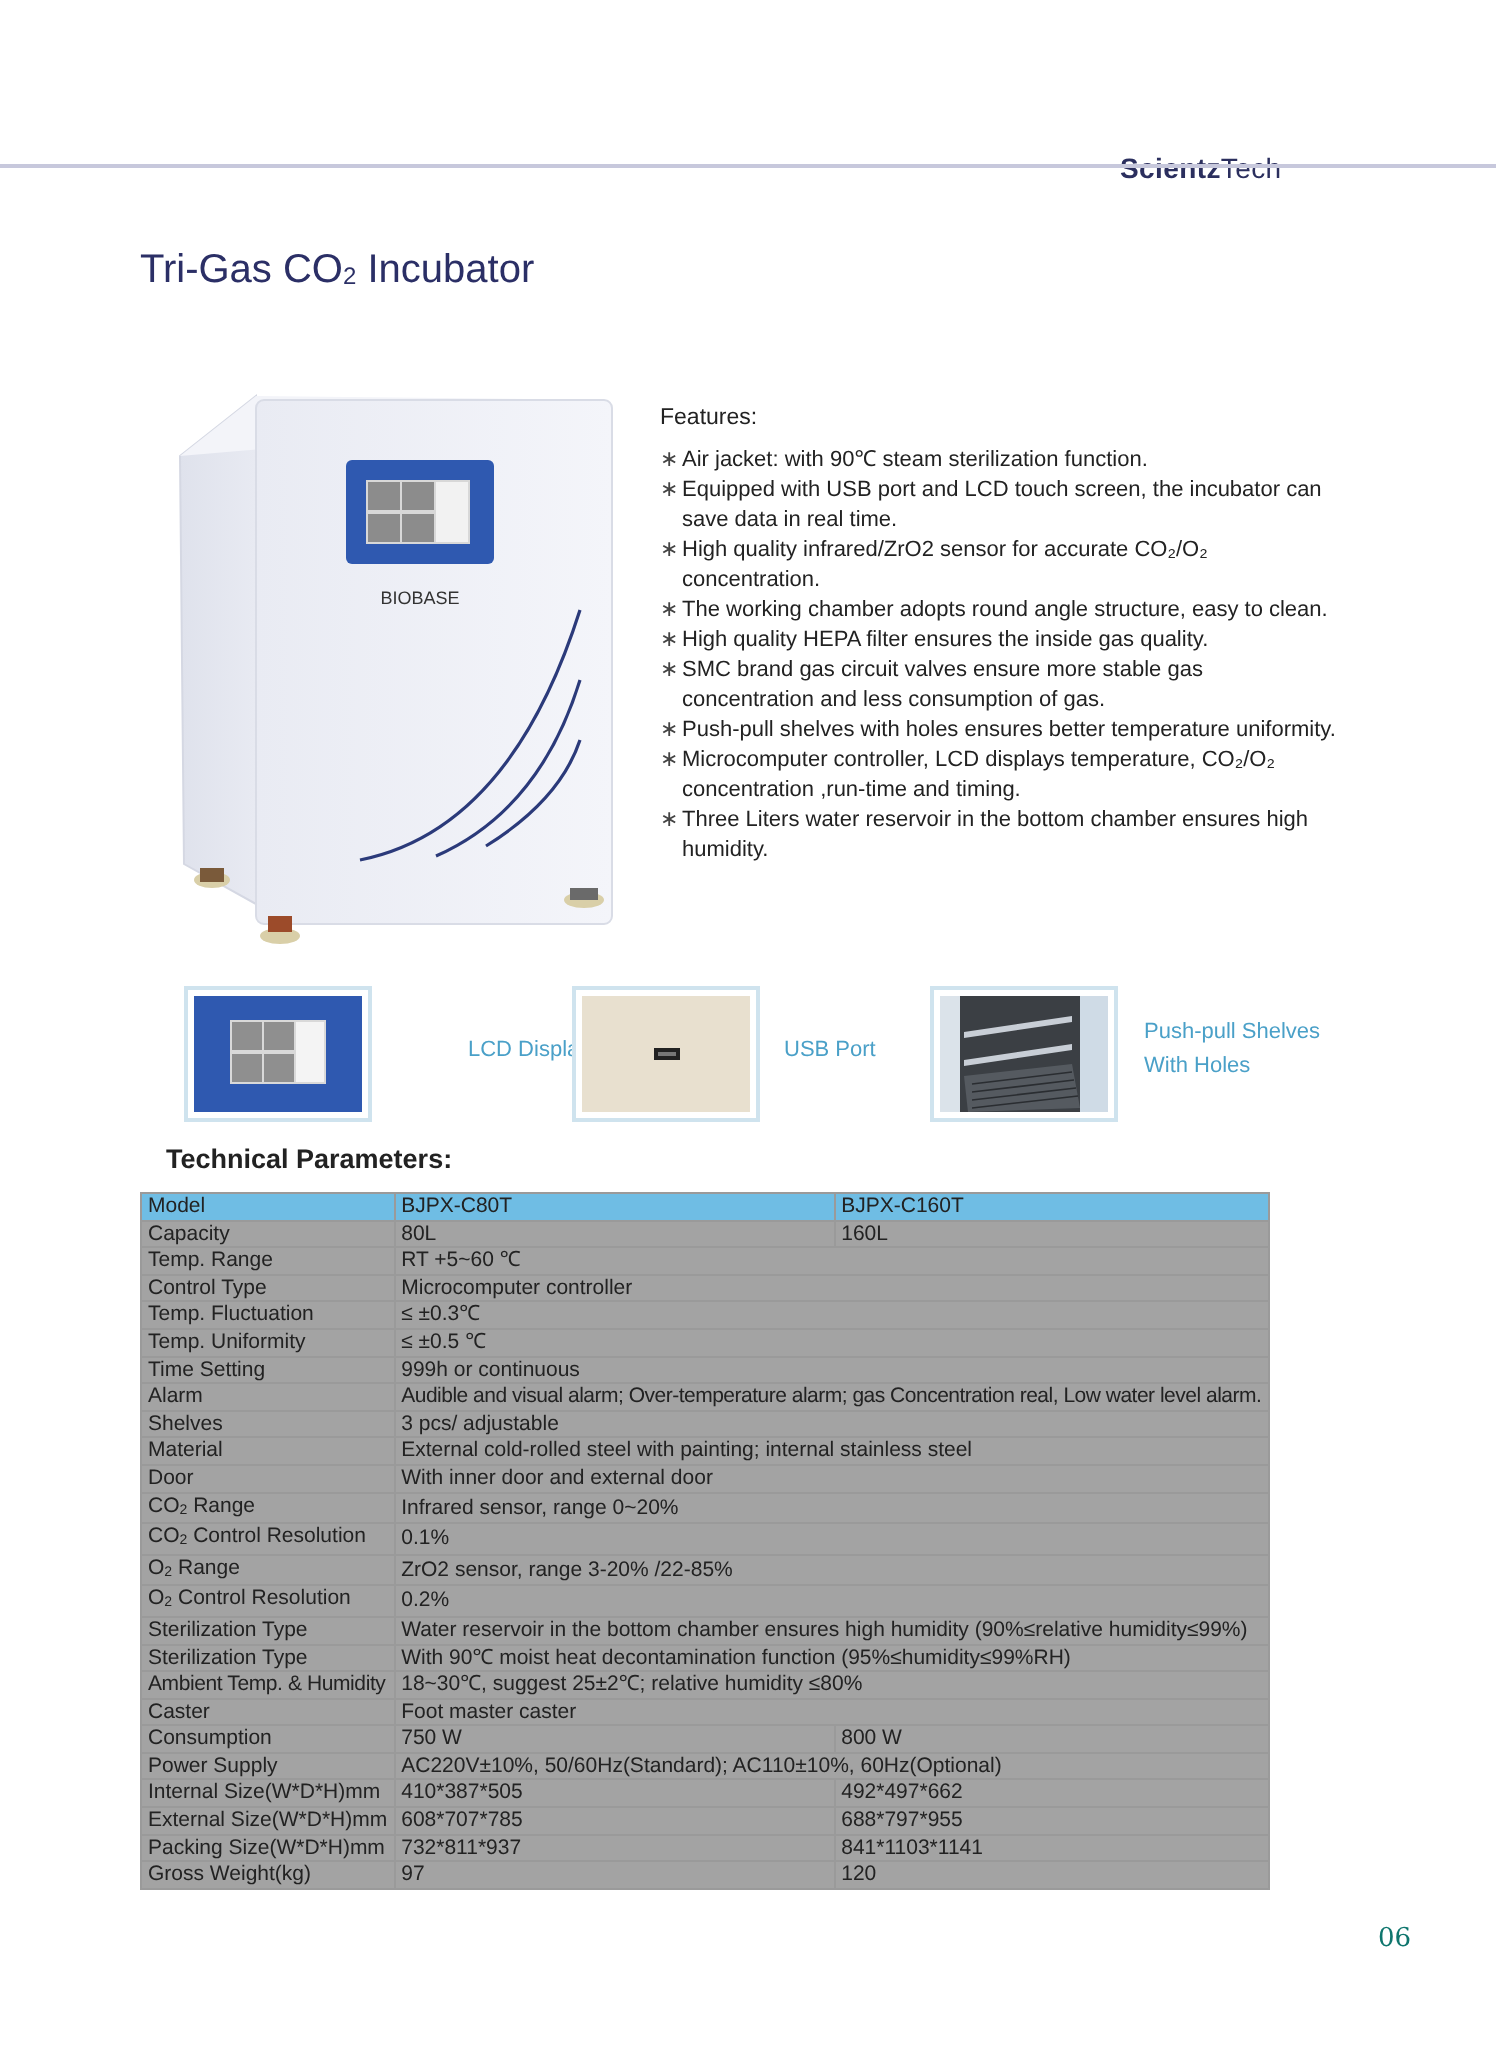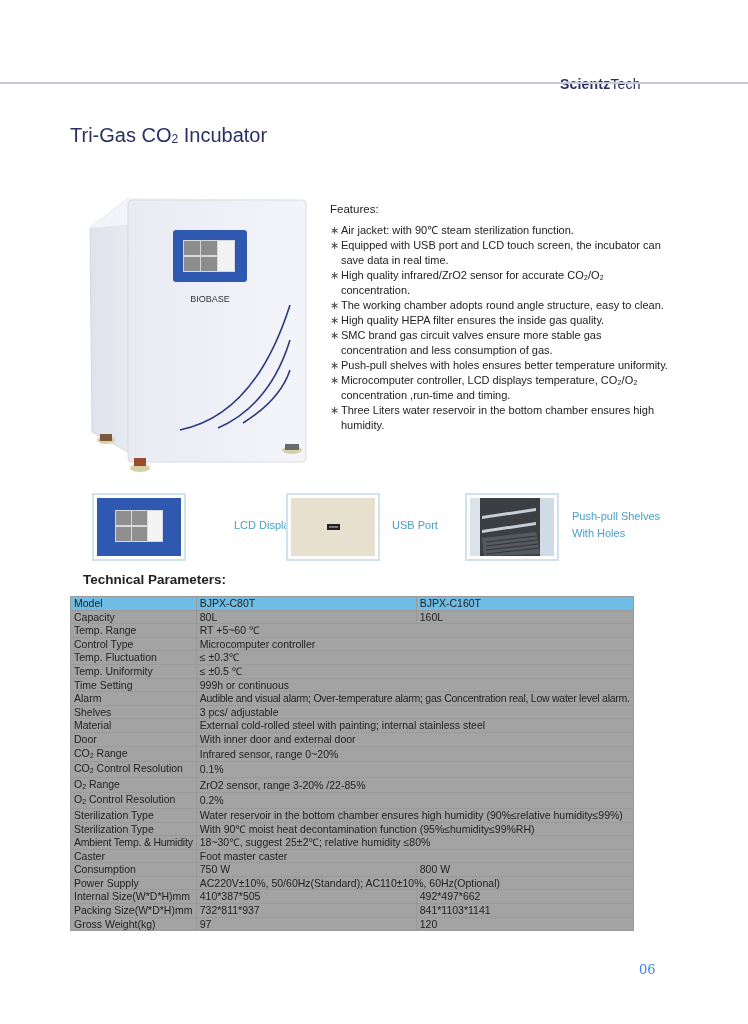--- a/index.html
+++ b/index.html
@@ -27,21 +27,21 @@
 
   .tp-title { position: absolute; left: 72px; top: 572px; font-size: 13.5px; font-weight: bold; color: #222; margin-left: 11px; }
 
   table.spec { position: absolute; left: 70px; top: 596px; width: 555px; border-collapse: collapse; font-size: 10.5px; color: #222; padding-left: 16px; }
   table.spec td { border: 1px solid #9a9a9a; padding: 0 3px; height: 12.6px; line-height: 12.6px; white-space: nowrap; background: #a3a3a3; }
   table.spec td.k { width: 137px; }
   table.spec td.v1 { width: 213px; }
   table.spec tr.head td { background: #6fbde4; }
   table.spec sub { font-size: 7px; vertical-align: baseline; position: relative; top: 1px; }
 
-  .page-num { position: absolute; left: 639px; top: 962px; font-family: "DejaVu Serif", serif; font-size: 13px; color: #3b82f6; }
+  .page-num { position: absolute; left: 689px; top: 962px; font-family: "DejaVu Serif", serif; font-size: 13px; color: #0f766e; }
 </style>
 </head>
 <body>
 
 <div class="brand">
   <b>Scientz</b><span>Tech</span>
 </div>
 <div class="header-rule"></div>
 
 <div class="title">
@@ -239,20 +239,25 @@
   <tr>
         <td class="k">Power Supply</td>
         <td colspan="2">AC220V±10%, 50/60Hz(Standard); AC110±10%, 60Hz(Optional)</td>
       </tr>
   <tr>
         <td class="k">Internal Size(W*D*H)mm</td>
         <td class="v1">410*387*505</td>
         <td>492*497*662</td>
       </tr>
   <tr>
+        <td class="k">External Size(W*D*H)mm</td>
+        <td class="v1">608*707*785</td>
+        <td>688*797*955</td>
+      </tr>
+  <tr>
         <td class="k">Packing Size(W*D*H)mm</td>
         <td class="v1">732*811*937</td>
         <td>841*1103*1141</td>
       </tr>
   <tr>
         <td class="k">Gross Weight(kg)</td>
         <td class="v1">97</td>
         <td>120</td>
       </tr>
 </tbody>

